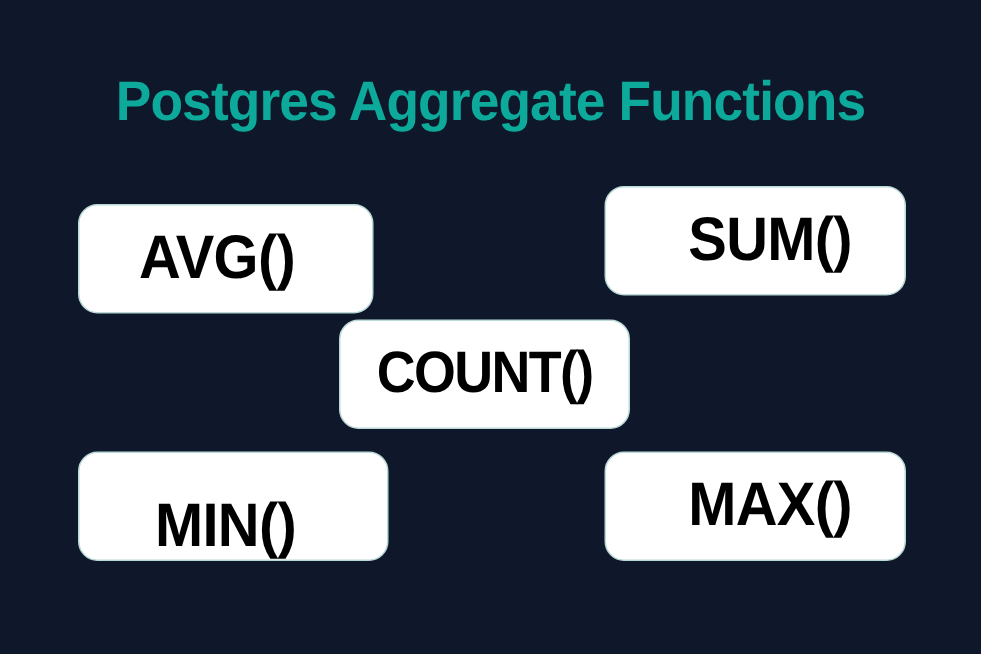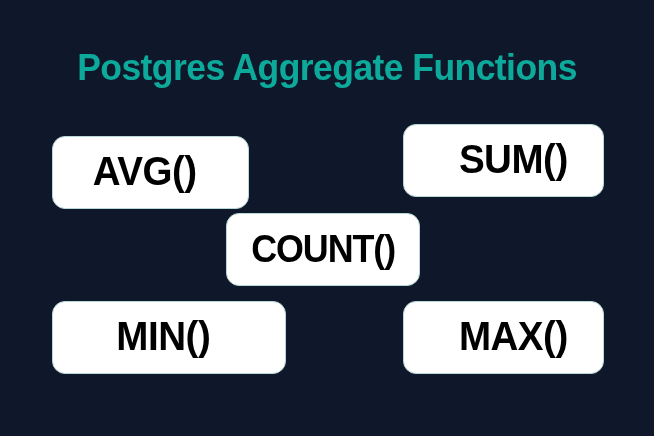--- a/index.html
+++ b/index.html
@@ -60,21 +60,21 @@
   .func-label.compact {
     font-size: 39px;
     letter-spacing: -1.2px;
     transform: scaleX(0.92);
   }
 
   
   #box-avg   { left: 52px;  top: 124px; width: 197px; height: 73px; margin-top: 12px; }
   #box-sum   { left: 403px; top: 124px; width: 201px; height: 73px; }
   #box-count { left: 226px; top: 213px; width: 194px; height: 73px; }
-  #box-min   { left: 52px;  top: 301px; width: 234px; height: 73px; }
+  #box-min   { left: 52px;  top: 301px; width: 207px; height: 73px; align-items: flex-end; }
   #box-max   { left: 403px; top: 301px; width: 201px; height: 73px; justify-content: center; }
 
   
   #box-avg   .func-label { transform: scaleX(0.94) translateX(-6px); }
   #box-sum   .func-label { transform: scaleX(0.94) translateX(10px); }
   #box-min   .func-label { transform: scaleX(0.94) translateX(-6px); }
   #box-max   .func-label { transform: scaleX(0.94) translateX(10px); }
 </style>
 </head>
 <body>

